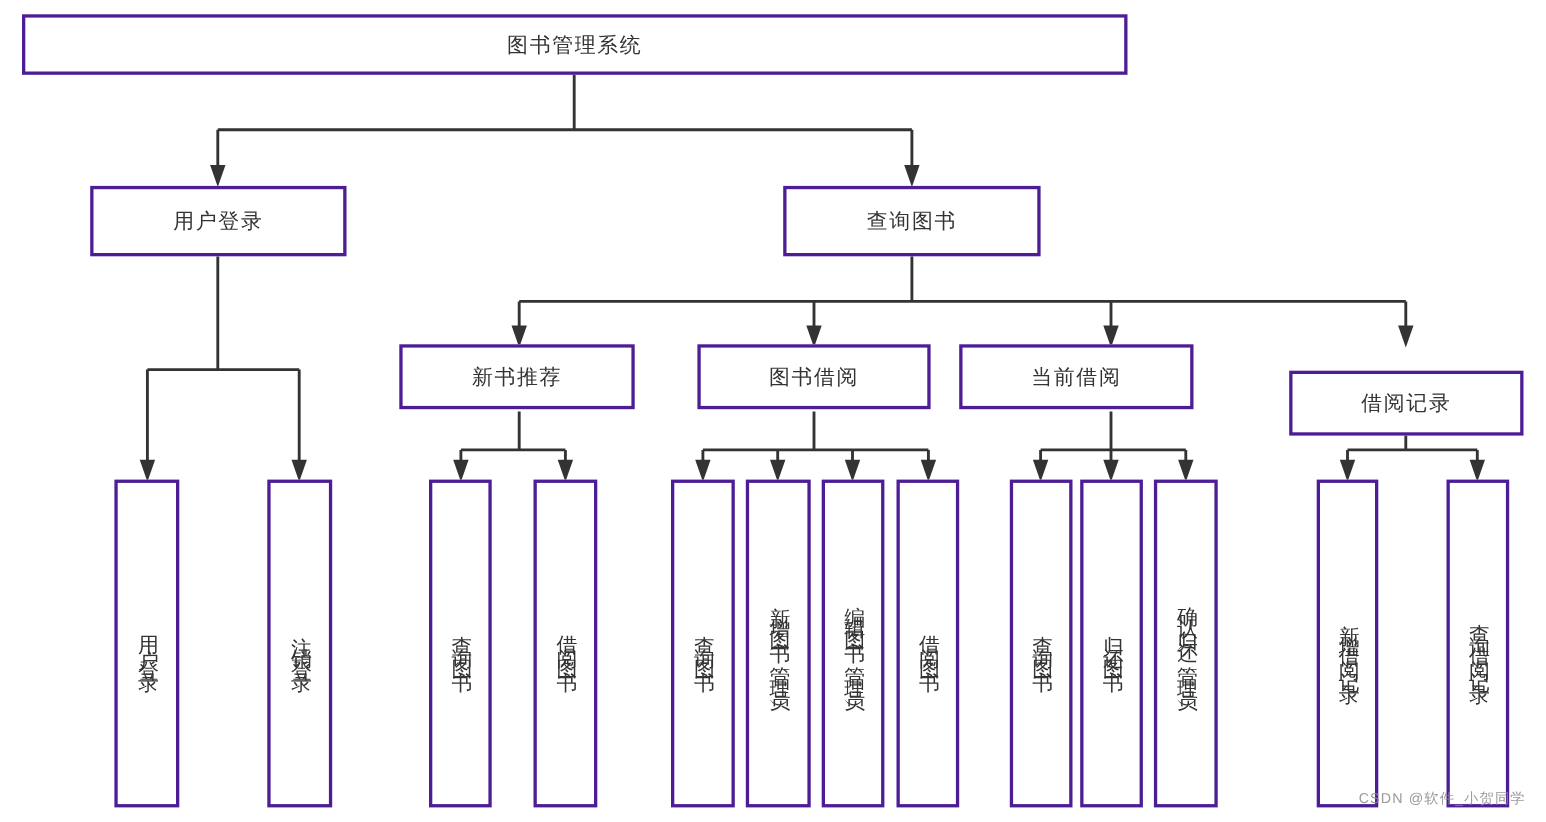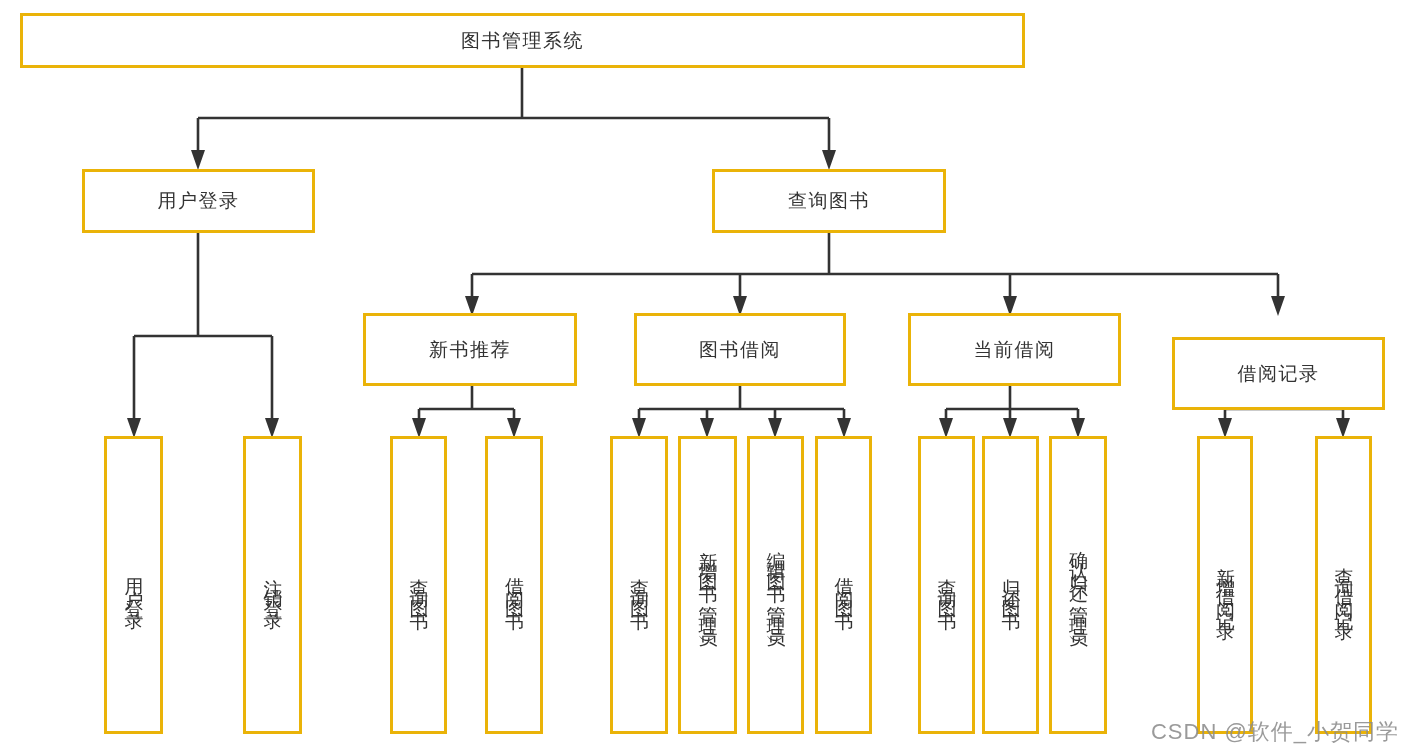--- a/index.html
+++ b/index.html
@@ -3,35 +3,35 @@
 <meta charset="utf-8">
 <style>
   html,body { margin:0; padding:0; background:#ffffff; }
   .canvas {
     position:relative; width:1405px; height:747px; background:#ffffff;
     font-family:"Liberation Sans", sans-serif; overflow:hidden;
   }
   .connectors { position:absolute; left:0; top:0; z-index:1; }
   .box {
     position:absolute; box-sizing:border-box; background:#ffffff;
-    border:3px solid #eab308; display:flex; align-items:center; justify-content:center;
+    border:3px solid #4c1d95; display:flex; align-items:center; justify-content:center;
     color:#333333; z-index:2;
   }
   .hlabel { font-size:19px; letter-spacing:1.5px; white-space:nowrap; }
   .root  { left:20px;  top:13px;  width:1005px; height:55px; }
   .lv2   { top:169px; height:64px; }
-  .lv3   { top:313px; height:73px; }
+  .lv3   { top:313px; height:59px; }
   .leaf  { top:436px; height:298px; }
   .leaf .vlabel {
     writing-mode:vertical-rl; text-orientation:mixed;
     font-size:19px; line-height:1.1; letter-spacing:11px;
   }
   .watermark {
-    position:absolute; z-index:5; right:6px; top:717px;
-    font-size:22px; color:rgba(140,140,140,0.88); letter-spacing:1px; white-space:nowrap;
+    position:absolute; z-index:5; right:18px; top:717px;
+    font-size:13px; color:rgba(140,140,140,0.88); letter-spacing:1px; white-space:nowrap;
   }
 </style>
 </head>
 <body>
 
 <div class="canvas">
 
   <svg class="connectors" width="1405" height="747" viewBox="0 0 1405 747">
     <g stroke="#333333" stroke-width="2.6" fill="none">
 
@@ -82,21 +82,21 @@
   <div class="box lv2" style="left:712px;width:234px;">
     <span class="hlabel">查询图书</span>
   </div>
 
   <div class="box lv3" style="left:363px;width:214px;">
     <span class="hlabel">新书推荐</span>
   </div>
   <div class="box lv3" style="left:634px;width:212px;">
     <span class="hlabel">图书借阅</span>
   </div>
-  <div class="box lv3" style="left:908px;width:213px;">
+  <div class="box lv3" style="left:872px;width:213px;">
     <span class="hlabel">当前借阅</span>
   </div>
   <div class="box lv3" style="left:1172px;width:213px;margin-top:24px;">
     <span class="hlabel">借阅记录</span>
   </div>
 
   <div class="box leaf" style="left:104px;width:59px;">
     <span class="vlabel">用户登录</span>
   </div>
   <div class="box leaf" style="left:243px;width:59px;">

